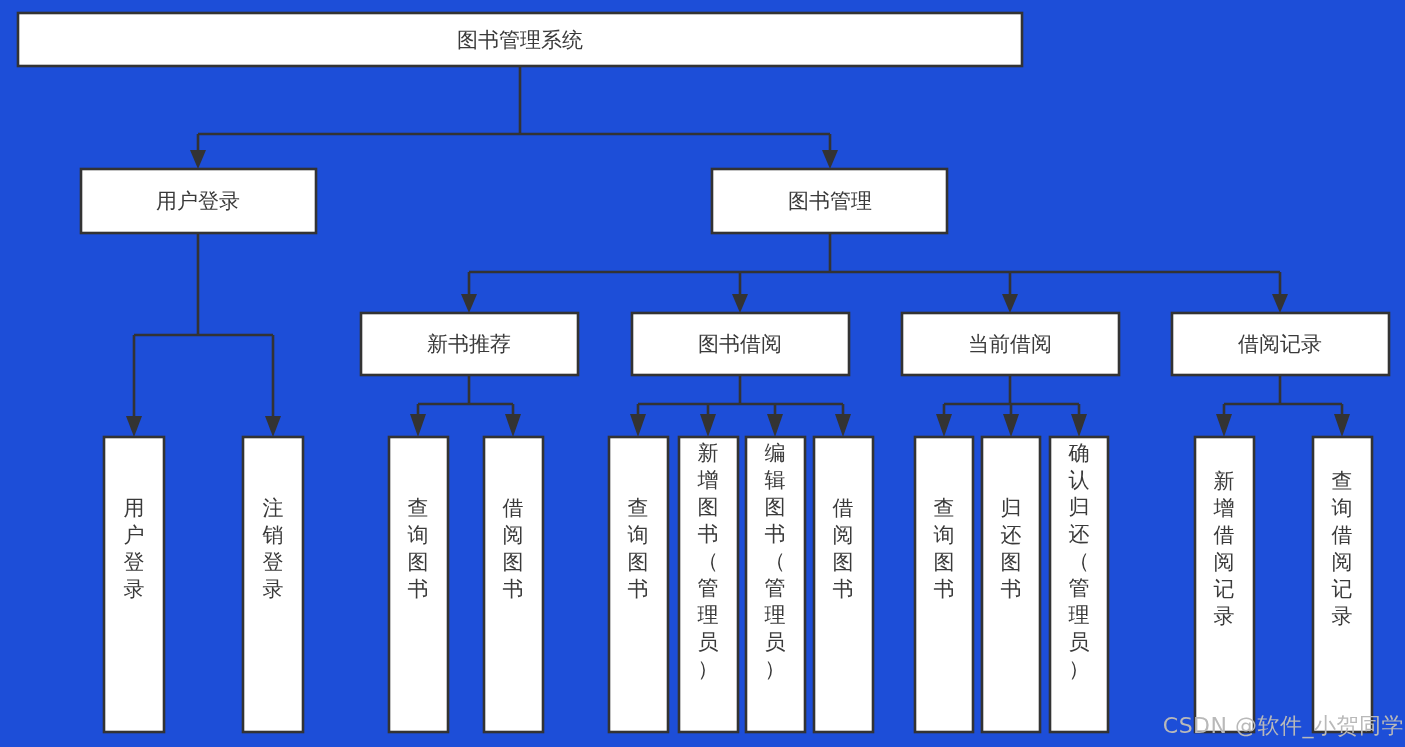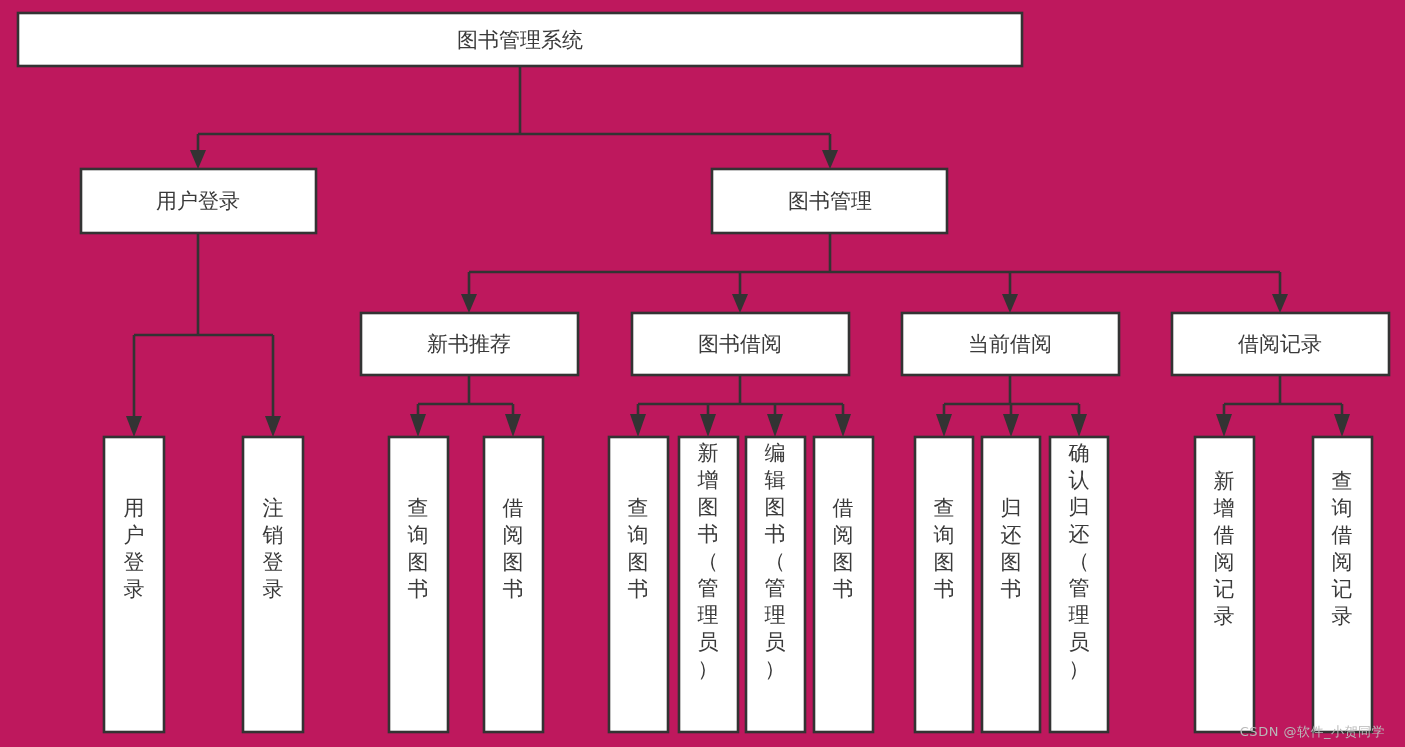--- a/index.html
+++ b/index.html
@@ -10,21 +10,21 @@
   body {
     width: 1405px;
     height: 747px;
     overflow: hidden;
     font-family: "DejaVu Sans", "Liberation Sans", sans-serif;
   }
   #diagram-root {
     position: relative;
     width: 1405px;
     height: 747px;
-    background: #be185d;
+    background: #1d4ed8;
   }
   svg.flow {
     position: absolute;
     top: 0;
     left: 0;
     width: 1405px;
     height: 747px;
     display: block;
   }
   .node-box {
@@ -50,24 +50,24 @@
     dominant-baseline: middle;
   }
   .node-label-v {
     font-family: "DejaVu Sans", "Liberation Sans", sans-serif;
     font-size: 21px;
     fill: #3a3a3a;
     text-anchor: middle;
   }
   .watermark {
     position: absolute;
-    right: 20px;
+    right: 1px;
     bottom: 6px;
     font-family: "DejaVu Sans", "Liberation Sans", sans-serif;
-    font-size: 13px;
+    font-size: 22px;
     color: #b9b9b9;
     white-space: nowrap;
     letter-spacing: 0.5px;
     user-select: none;
   }
 </style>
 </head>
 <body>
 
 <div id="diagram-root">

